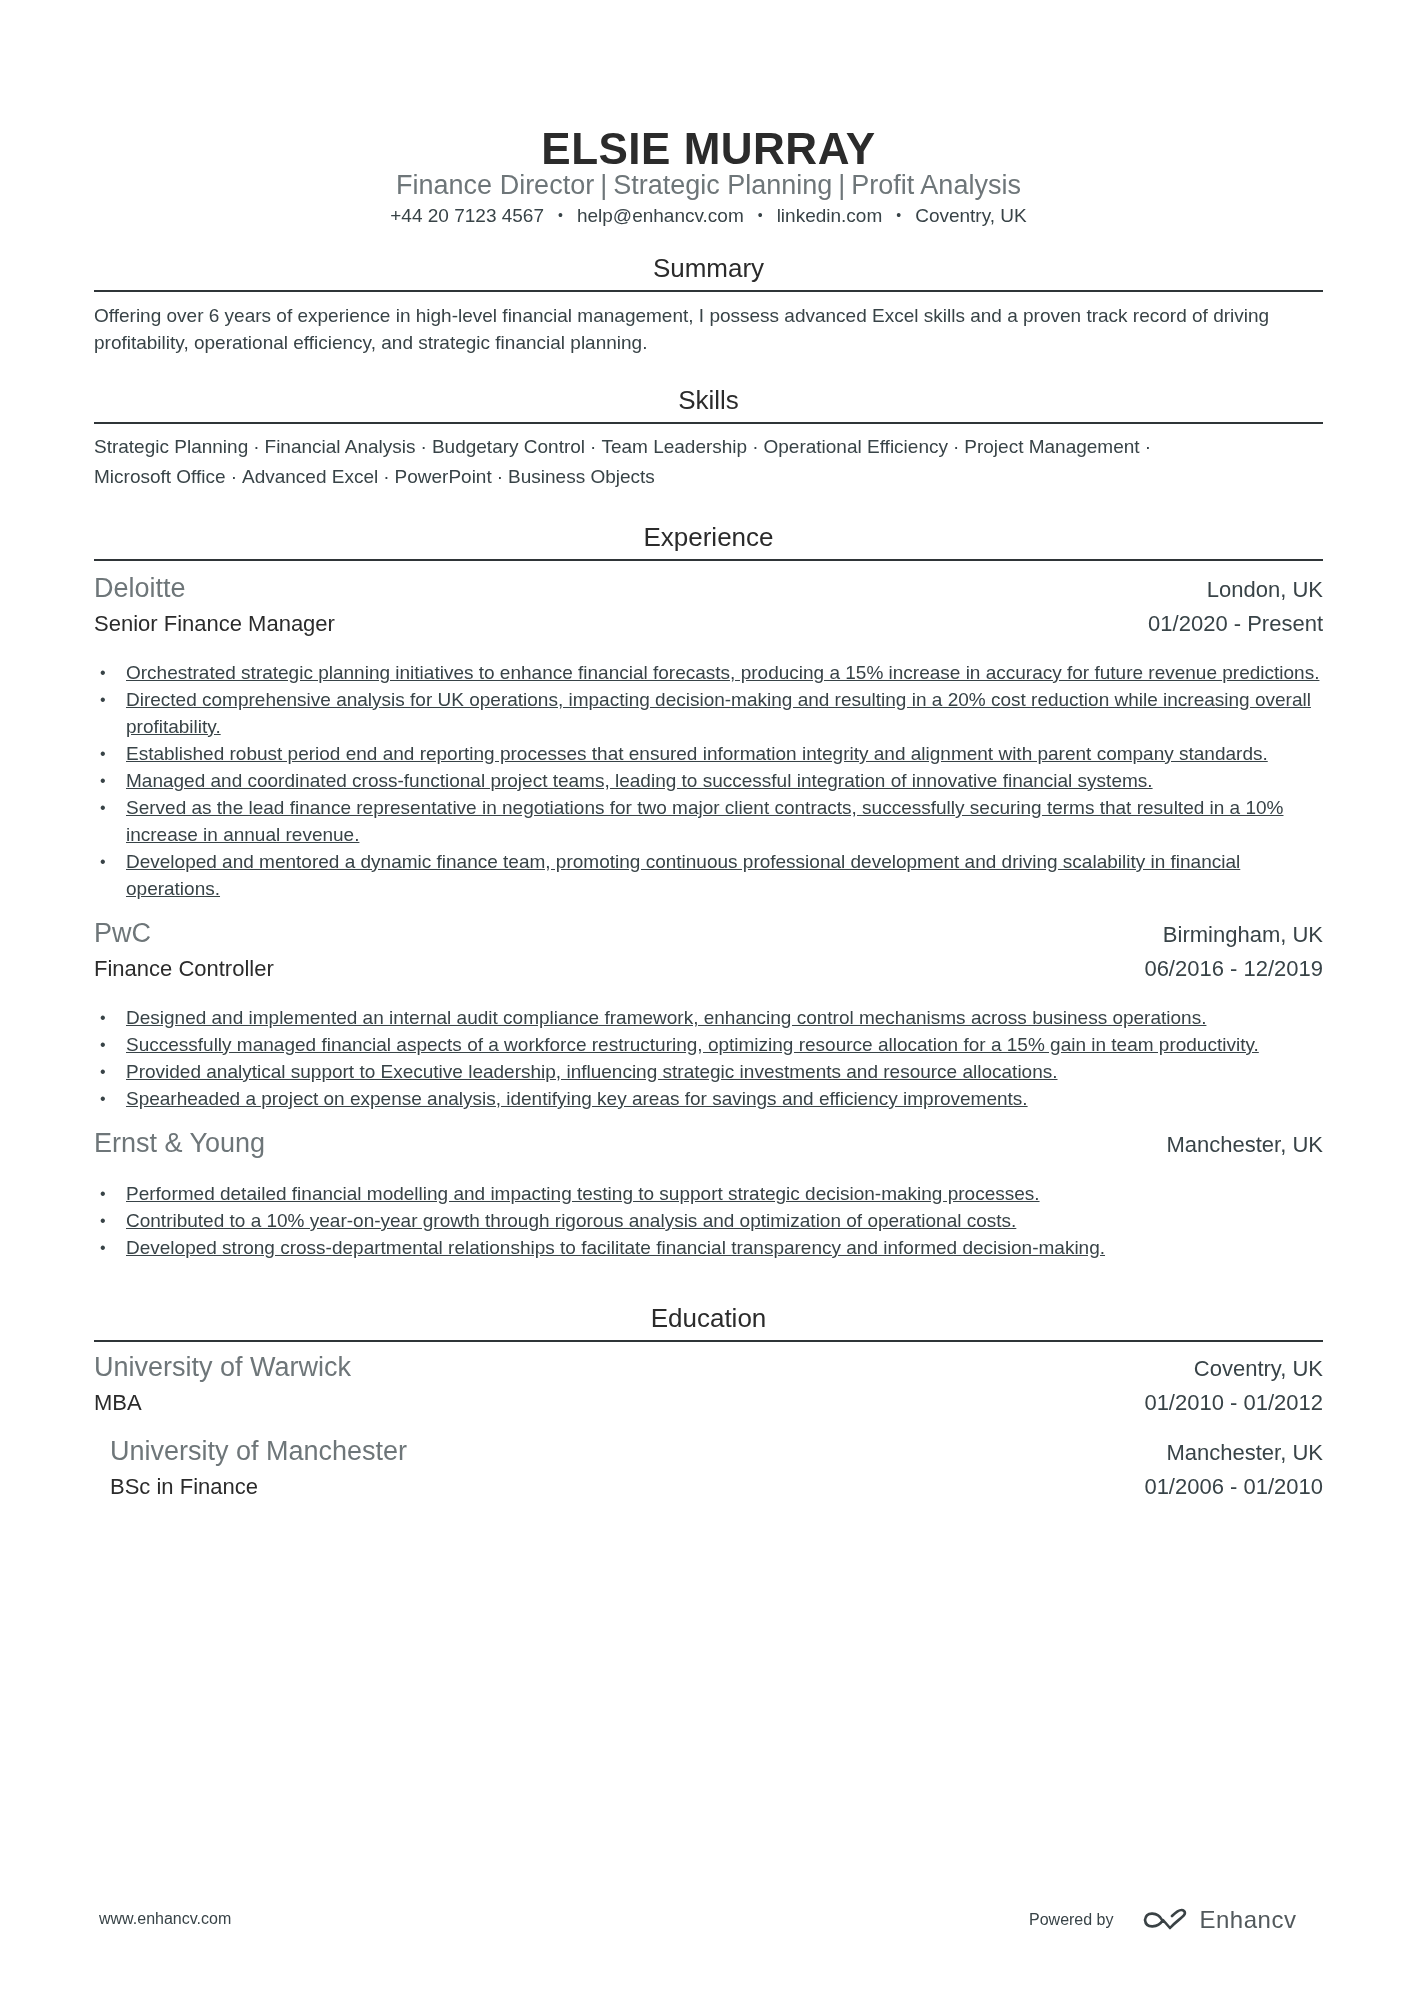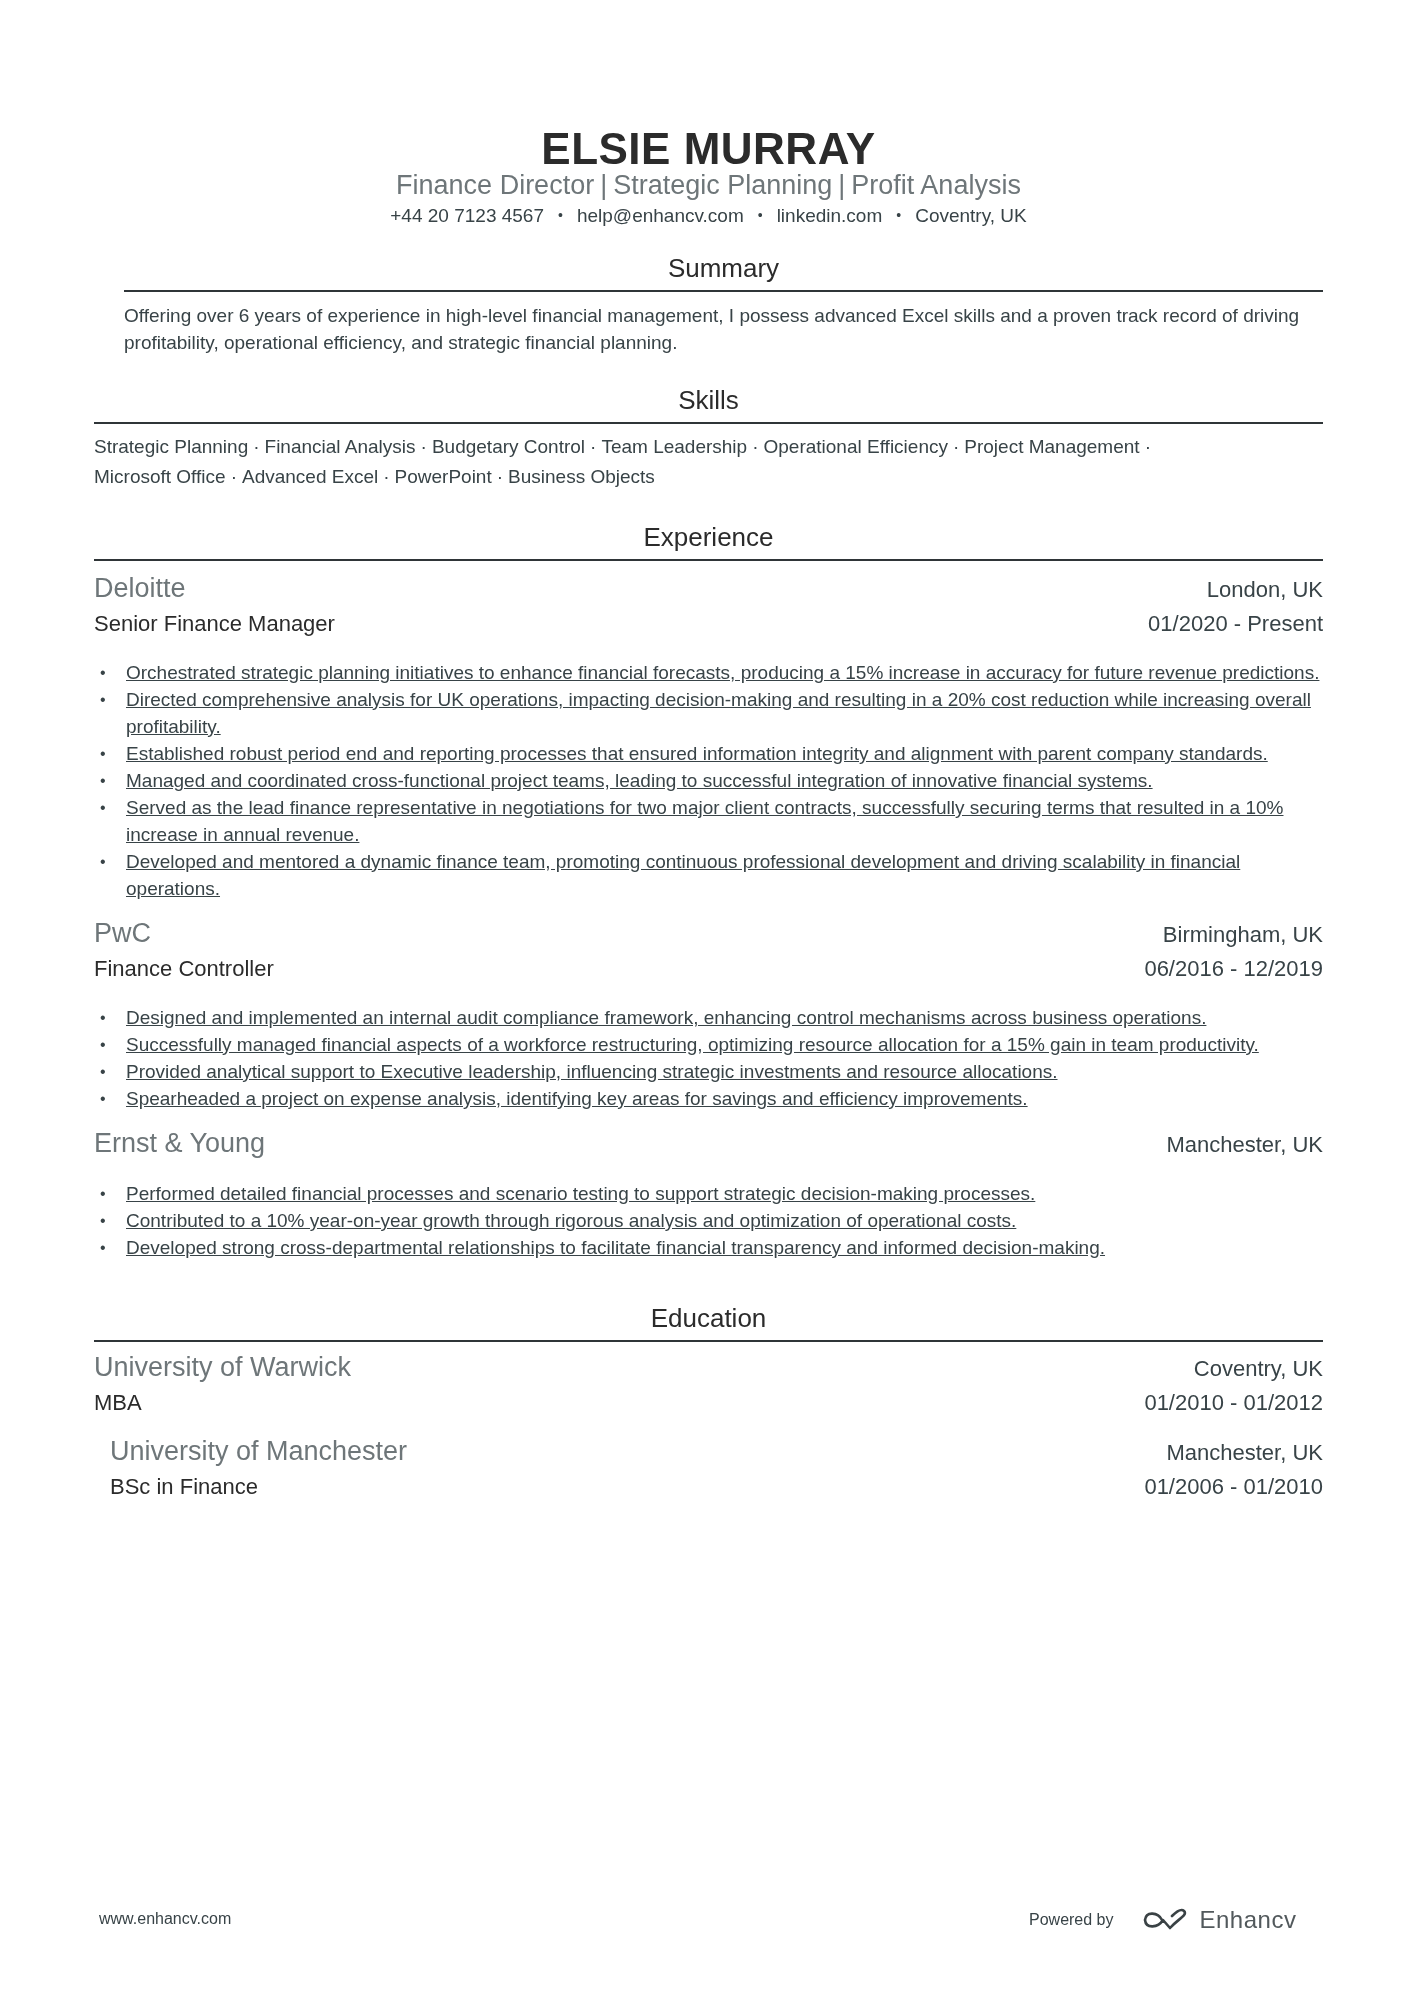--- a/index.html
+++ b/index.html
@@ -143,21 +143,21 @@
   <div class="header">
     <div class="name">ELSIE MURRAY</div>
     <div class="title-line">
       <span>Finance Director</span><span class="sep">|</span><span>Strategic Planning</span><span class="sep">|</span><span>Profit Analysis</span>
     </div>
     <div class="contacts">
       <span>+44 20 7123 4567</span><span class="dot">•</span><span>help@enhancv.com</span><span class="dot">•</span><span>linkedin.com</span><span class="dot">•</span><span>Coventry, UK</span>
     </div>
   </div>
 
-  <div class="section" style="margin-top:22px;margin-left:30px;">
+  <div class="section" style="margin-top:22px;">
     <div class="section-title">Summary</div>
     <div class="summary-text">Offering over 6 years of experience in high-level financial management, I possess advanced Excel skills and a proven track record of driving profitability, operational efficiency, and strategic financial planning.</div>
   </div>
 
   <div class="section" style="margin-top:27px;">
     <div class="section-title">Skills</div>
     <div class="skills-text">
       <span>Strategic Planning</span><span class="sk-sep">·</span><span>Financial Analysis</span><span class="sk-sep">·</span><span>Budgetary Control</span><span class="sk-sep">·</span><span>Team Leadership</span><span class="sk-sep">·</span><span>Operational Efficiency</span><span class="sk-sep">·</span><span>Project Management</span><span class="sk-sep">·</span><br><span>Microsoft Office</span><span class="sk-sep">·</span><span>Advanced Excel</span><span class="sk-sep">·</span><span>PowerPoint</span><span class="sk-sep">·</span><span>Business Objects</span>
     </div>
   </div>
@@ -200,21 +200,21 @@
         <li>Spearheaded a project on expense analysis, identifying key areas for savings and efficiency improvements.</li>
       </ul>
     </div>
 
     <div class="entry">
       <div class="row">
         <span class="company">Ernst &amp; Young</span>
         <span class="location">Manchester, UK</span>
       </div>
       <ul class="bullets">
-        <li>Performed detailed financial processes and scenario testing to support strategic decision-making processes.</li>
+        <li>Performed detailed financial modelling and impacting testing to support strategic decision-making processes.</li>
         <li>Contributed to a 10% year-on-year growth through rigorous analysis and optimization of operational costs.</li>
         <li>Developed strong cross-departmental relationships to facilitate financial transparency and informed decision-making.</li>
       </ul>
     </div>
   </div>
 
   <div class="section" style="margin-top:40px;">
     <div class="section-title">Education</div>
 
     <div class="edu-entry">

